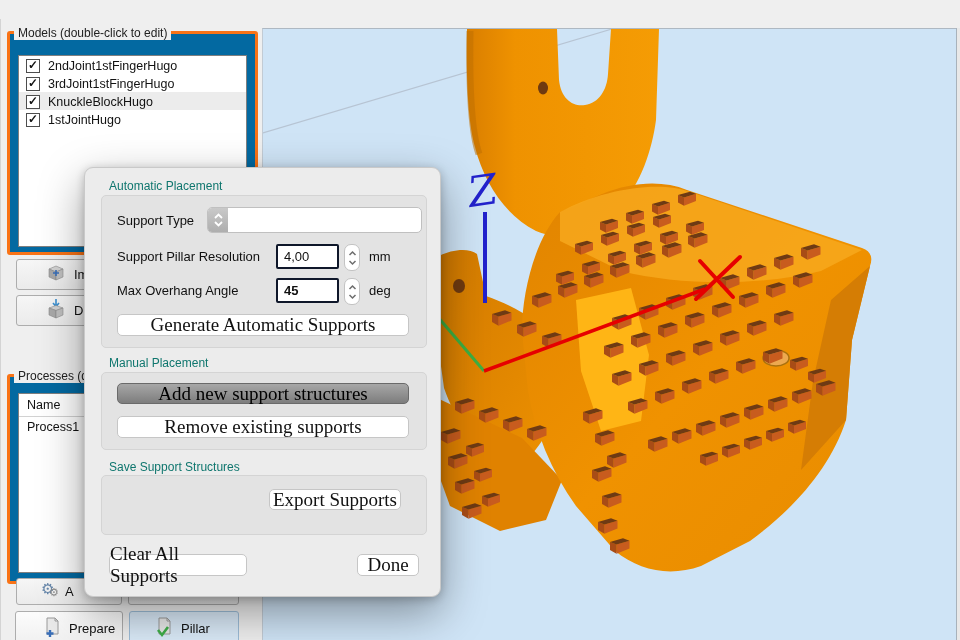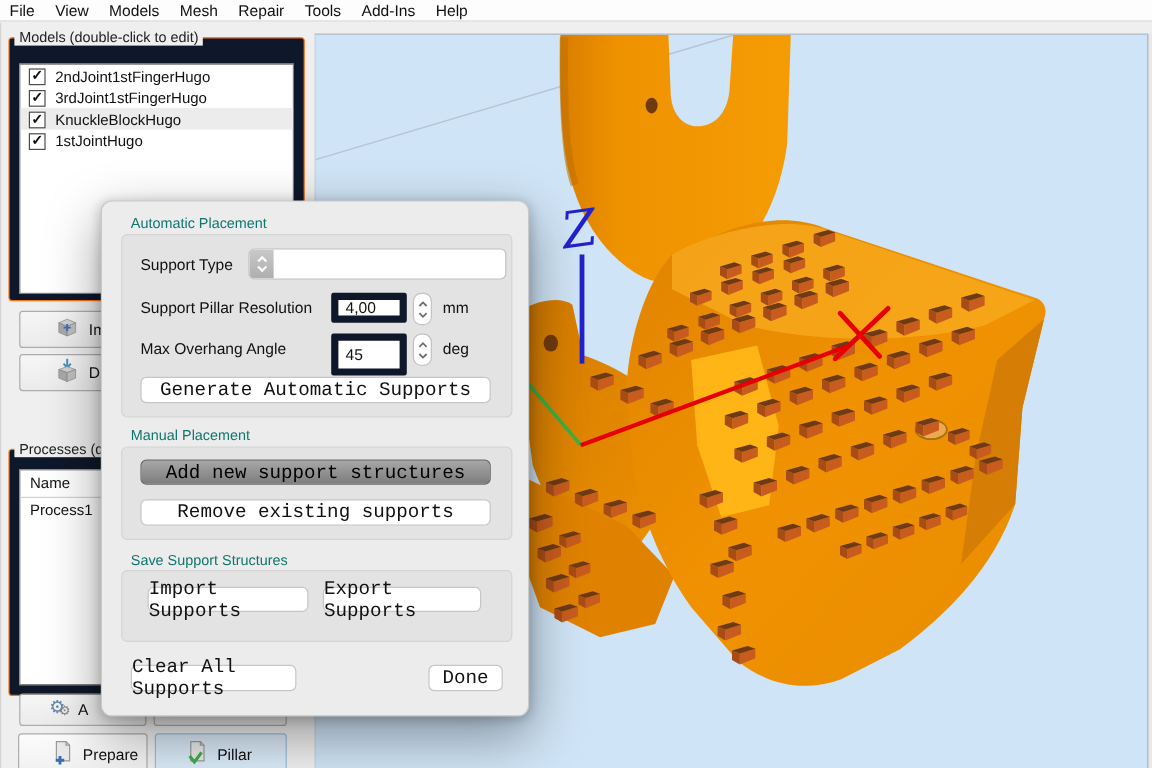--- a/index.html
+++ b/index.html
@@ -8,21 +8,21 @@
   .app{position:absolute;inset:0;}
 
   
   .menubar{position:absolute;left:0;top:0;width:960px;height:18px;background:#fdfdfd;
            border-bottom:1px solid #d7d7d7;display:flex;align-items:center;padding-left:8px;box-sizing:border-box;}
   .menu-item{font-size:13px;color:#111;padding:0 11px 0 0;margin-right:6px;cursor:default;}
 
   
   .left-panel{position:absolute;left:0;top:19px;width:262px;height:621px;background:#efefef;
               border-left:1px solid #d4d4d4;box-sizing:border-box;}
-  .groupbox{position:absolute;border:1px solid #f97316;border-radius:3px;background:#0f172a;}
+  .groupbox{position:absolute;border:3px solid #f97316;border-radius:3px;background:#0369a1;}
   .group-label{position:absolute;top:-8px;left:4px;background:#efefef;padding:0 4px;font-size:12px;color:#222;white-space:nowrap;}
   .models-box{left:6px;top:12px;width:245px;height:218px;}
   .list{position:absolute;background:#fff;border:1px solid #7f7f7f;}
   .models-list{left:8px;top:21px;width:227px;height:190px;overflow:hidden;}
   .list-row{display:flex;align-items:center;height:17px;padding:1px 0 0 7px;font-size:12.5px;color:#111;}
   .list-row.selected{background:#ececec;}
   .checkbox{width:12px;height:12px;border:1px solid #4d4d4d;background:#fff;display:inline-flex;
             align-items:center;justify-content:center;margin-right:8px;flex:0 0 auto;}
   .check{font-size:12px;font-weight:bold;color:#111;line-height:10px;transform:translateY(-1px);}
   .row-label{white-space:nowrap;}
@@ -55,48 +55,38 @@
   .vp-right-edge{position:absolute;left:956px;top:28px;width:4px;height:612px;background:#e8e8e8;border-left:1px solid #a8b2bb;}
 
   
   .dialog{position:absolute;left:84px;top:167px;width:357px;height:430px;background:#ececec;
           border:1px solid #c9c9c9;border-radius:9px;z-index:30;
           box-shadow:0 16px 45px rgba(0,0,0,.38),0 2px 10px rgba(0,0,0,.22);box-sizing:border-box;}
   .dlg-label{position:absolute;font-size:12px;color:#0f766e;}
   .dlg-group{position:absolute;background:#e3e3e3;border:1px solid #d4d4d4;border-radius:5px;}
   .fld-label{position:absolute;font-size:13px;color:#111;}
   .mac-btn{position:absolute;background:#fff;border:1px solid #c6c6c6;border-radius:5px;
-           font-size:16px;color:#111;display:flex;align-items:center;justify-content:center;
-           box-sizing:border-box;font-family:Liberation Mono, monospace;}
+           font-size:19px;color:#111;display:flex;align-items:center;justify-content:center;
+           box-sizing:border-box;font-family:Liberation Serif, serif;}
   .mac-btn.dark{background:linear-gradient(#a7a7a7,#7d7d7d);border-color:#6a6a6a;color:#000;}
   .mac-select{position:absolute;background:#fff;border:1px solid #c0c0c0;border-radius:5px;
               display:flex;align-items:center;box-sizing:border-box;overflow:hidden;}
   .mac-select .sel-text{flex:1;padding-left:9px;font-size:13px;color:#111;}
   .sel-stepper{width:20px;align-self:stretch;background:linear-gradient(#c9c9c9,#aeaeae);
                display:flex;align-items:center;justify-content:center;}
-  .mac-input{position:absolute;background:#fff;border:6px solid #0f172a;border-radius:2px;
+  .mac-input{position:absolute;background:#fff;border:2px solid #0f172a;border-radius:2px;
              font-size:13px;color:#111;display:flex;align-items:center;padding-left:6px;box-sizing:border-box;}
   .mac-stepper{position:absolute;width:14px;height:25px;background:#fff;border:1px solid #c3c3c3;
                border-radius:7px;display:flex;flex-direction:column;align-items:center;justify-content:center;gap:2px;}
 </style>
 </head>
 <body>
 
 <div class="app">
 
-  <div class="menubar">
-    <span class="menu-item">File</span>
-    <span class="menu-item">View</span>
-    <span class="menu-item">Models</span>
-    <span class="menu-item">Mesh</span>
-    <span class="menu-item">Repair</span>
-    <span class="menu-item">Tools</span>
-    <span class="menu-item">Add-Ins</span>
-    <span class="menu-item">Help</span>
-  </div>
 
   <div class="viewport">
     <svg id="scene" width="693" height="611" viewBox="263 29 693 611">
       <defs>
         <linearGradient id="gFork" x1="0" y1="0" x2="1" y2="0">
           <stop offset="0" stop-color="#d97e00"></stop>
             <stop offset="0.25" stop-color="#ef9200"></stop>
           <stop offset="1" stop-color="#f59c04"></stop>
         </linearGradient>
         <linearGradient id="gBlock" x1="0" y1="0" x2="1" y2="1">
@@ -557,37 +547,36 @@
     <div class="mac-input" style="left:191px;top:76px;width:63px;height:25px;">4,00</div>
     <div class="mac-stepper" style="left:259px;top:76px;">
       <svg width="9" height="18" viewBox="0 0 9 18">
         <path d="M1.5,6 L4.5,3 L7.5,6" fill="none" stroke="#6e6e6e" stroke-width="1.5"></path>
         <path d="M1.5,12 L4.5,15 L7.5,12" fill="none" stroke="#6e6e6e" stroke-width="1.5"></path>
       </svg>
     </div>
     <div class="fld-label" style="left:284px;top:81px;">mm</div>
 
     <div class="fld-label" style="left:32px;top:115px;">Max Overhang Angle</div>
-    <div class="mac-input" style="left:191px;top:110px;width:63px;height:35px;">45</div>
+    <div class="mac-input" style="left:191px;top:110px;width:63px;height:25px;font-weight:bold;">45</div>
     <div class="mac-stepper" style="left:259px;top:110px;">
       <svg width="9" height="18" viewBox="0 0 9 18">
         <path d="M1.5,6 L4.5,3 L7.5,6" fill="none" stroke="#6e6e6e" stroke-width="1.5"></path>
         <path d="M1.5,12 L4.5,15 L7.5,12" fill="none" stroke="#6e6e6e" stroke-width="1.5"></path>
       </svg>
     </div>
     <div class="fld-label" style="left:284px;top:115px;">deg</div>
 
     <div class="mac-btn" style="left:32px;top:146px;width:292px;height:22px;">Generate Automatic Supports</div>
 
     <div class="dlg-label" style="left:24px;top:188px;">Manual Placement</div>
     <div class="dlg-group" style="left:16px;top:204px;width:324px;height:76px;"></div>
     <div class="mac-btn dark" style="left:32px;top:215px;width:292px;height:21px;">Add new support structures</div>
     <div class="mac-btn" style="left:32px;top:248px;width:292px;height:22px;">Remove existing supports</div>
 
     <div class="dlg-label" style="left:24px;top:292px;">Save Support Structures</div>
     <div class="dlg-group" style="left:16px;top:307px;width:324px;height:58px;"></div>
-    <div class="mac-btn" style="left:38px;top:321px;width:134px;height:21px;">Import Supports</div>
     <div class="mac-btn" style="left:24px;top:386px;width:138px;height:22px;">Clear All Supports</div>
 
     <div class="mac-btn" style="left:184px;top:321px;width:132px;height:21px;">Export Supports</div>
     <div class="mac-btn" style="left:272px;top:386px;width:62px;height:22px;">Done</div>
   </div>
 </div>
 
 </body></html>

